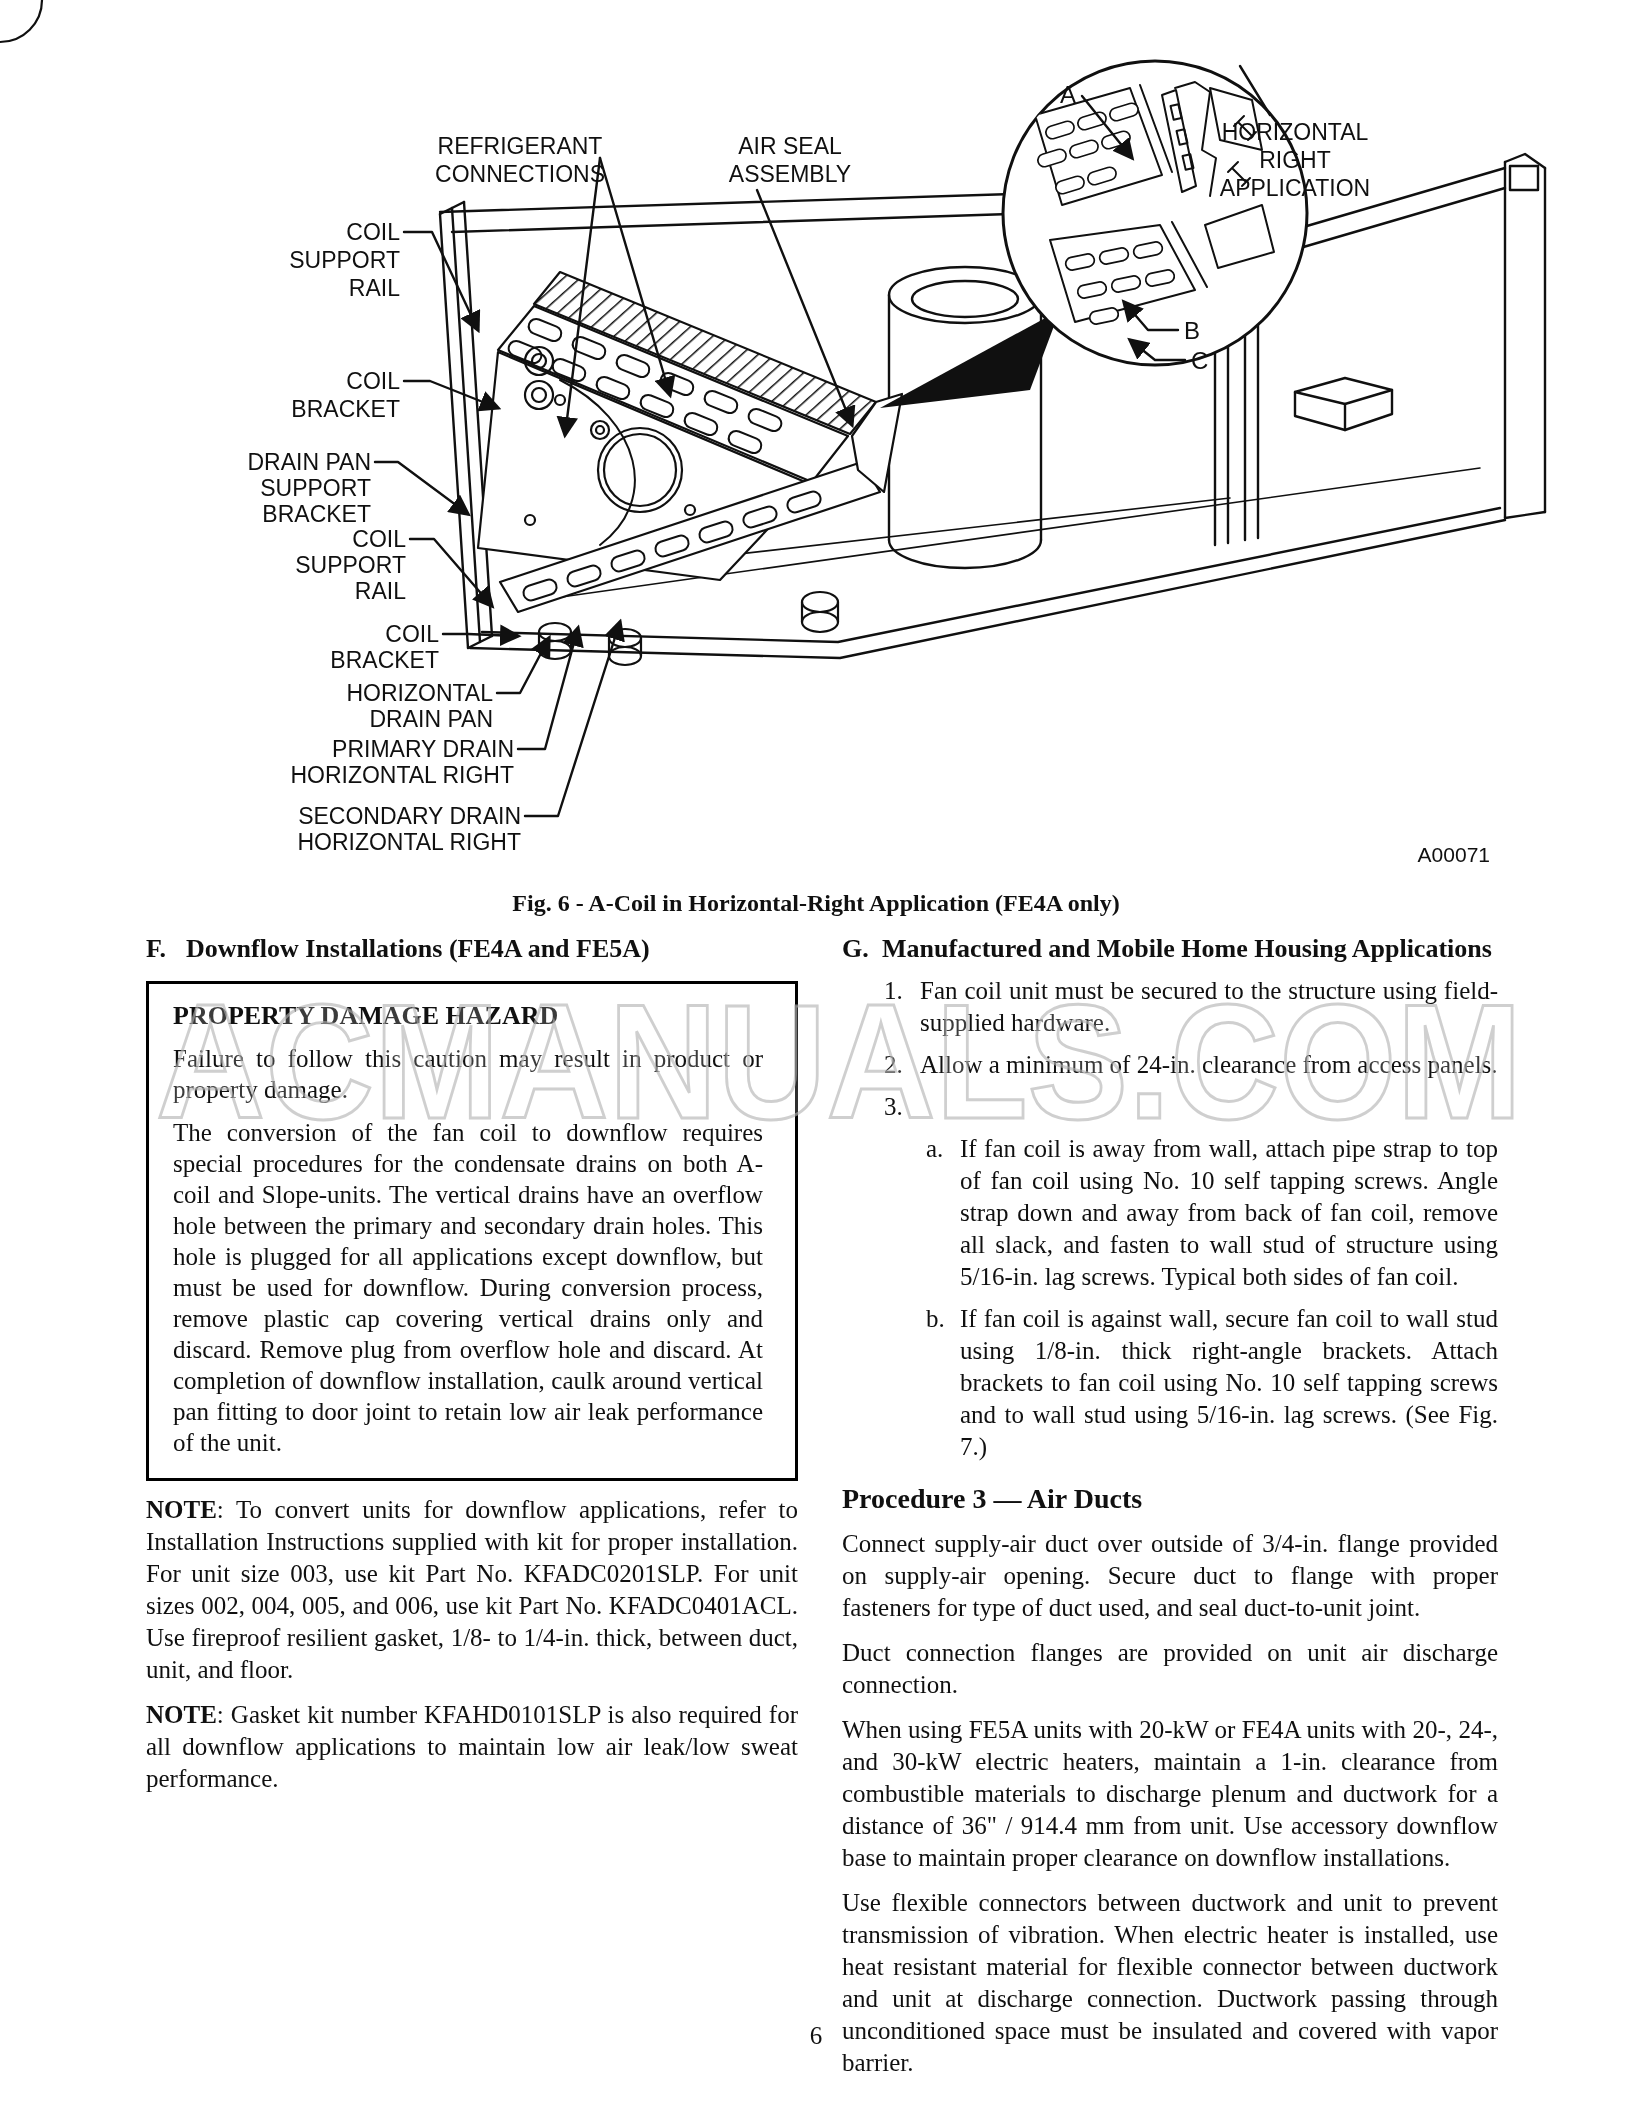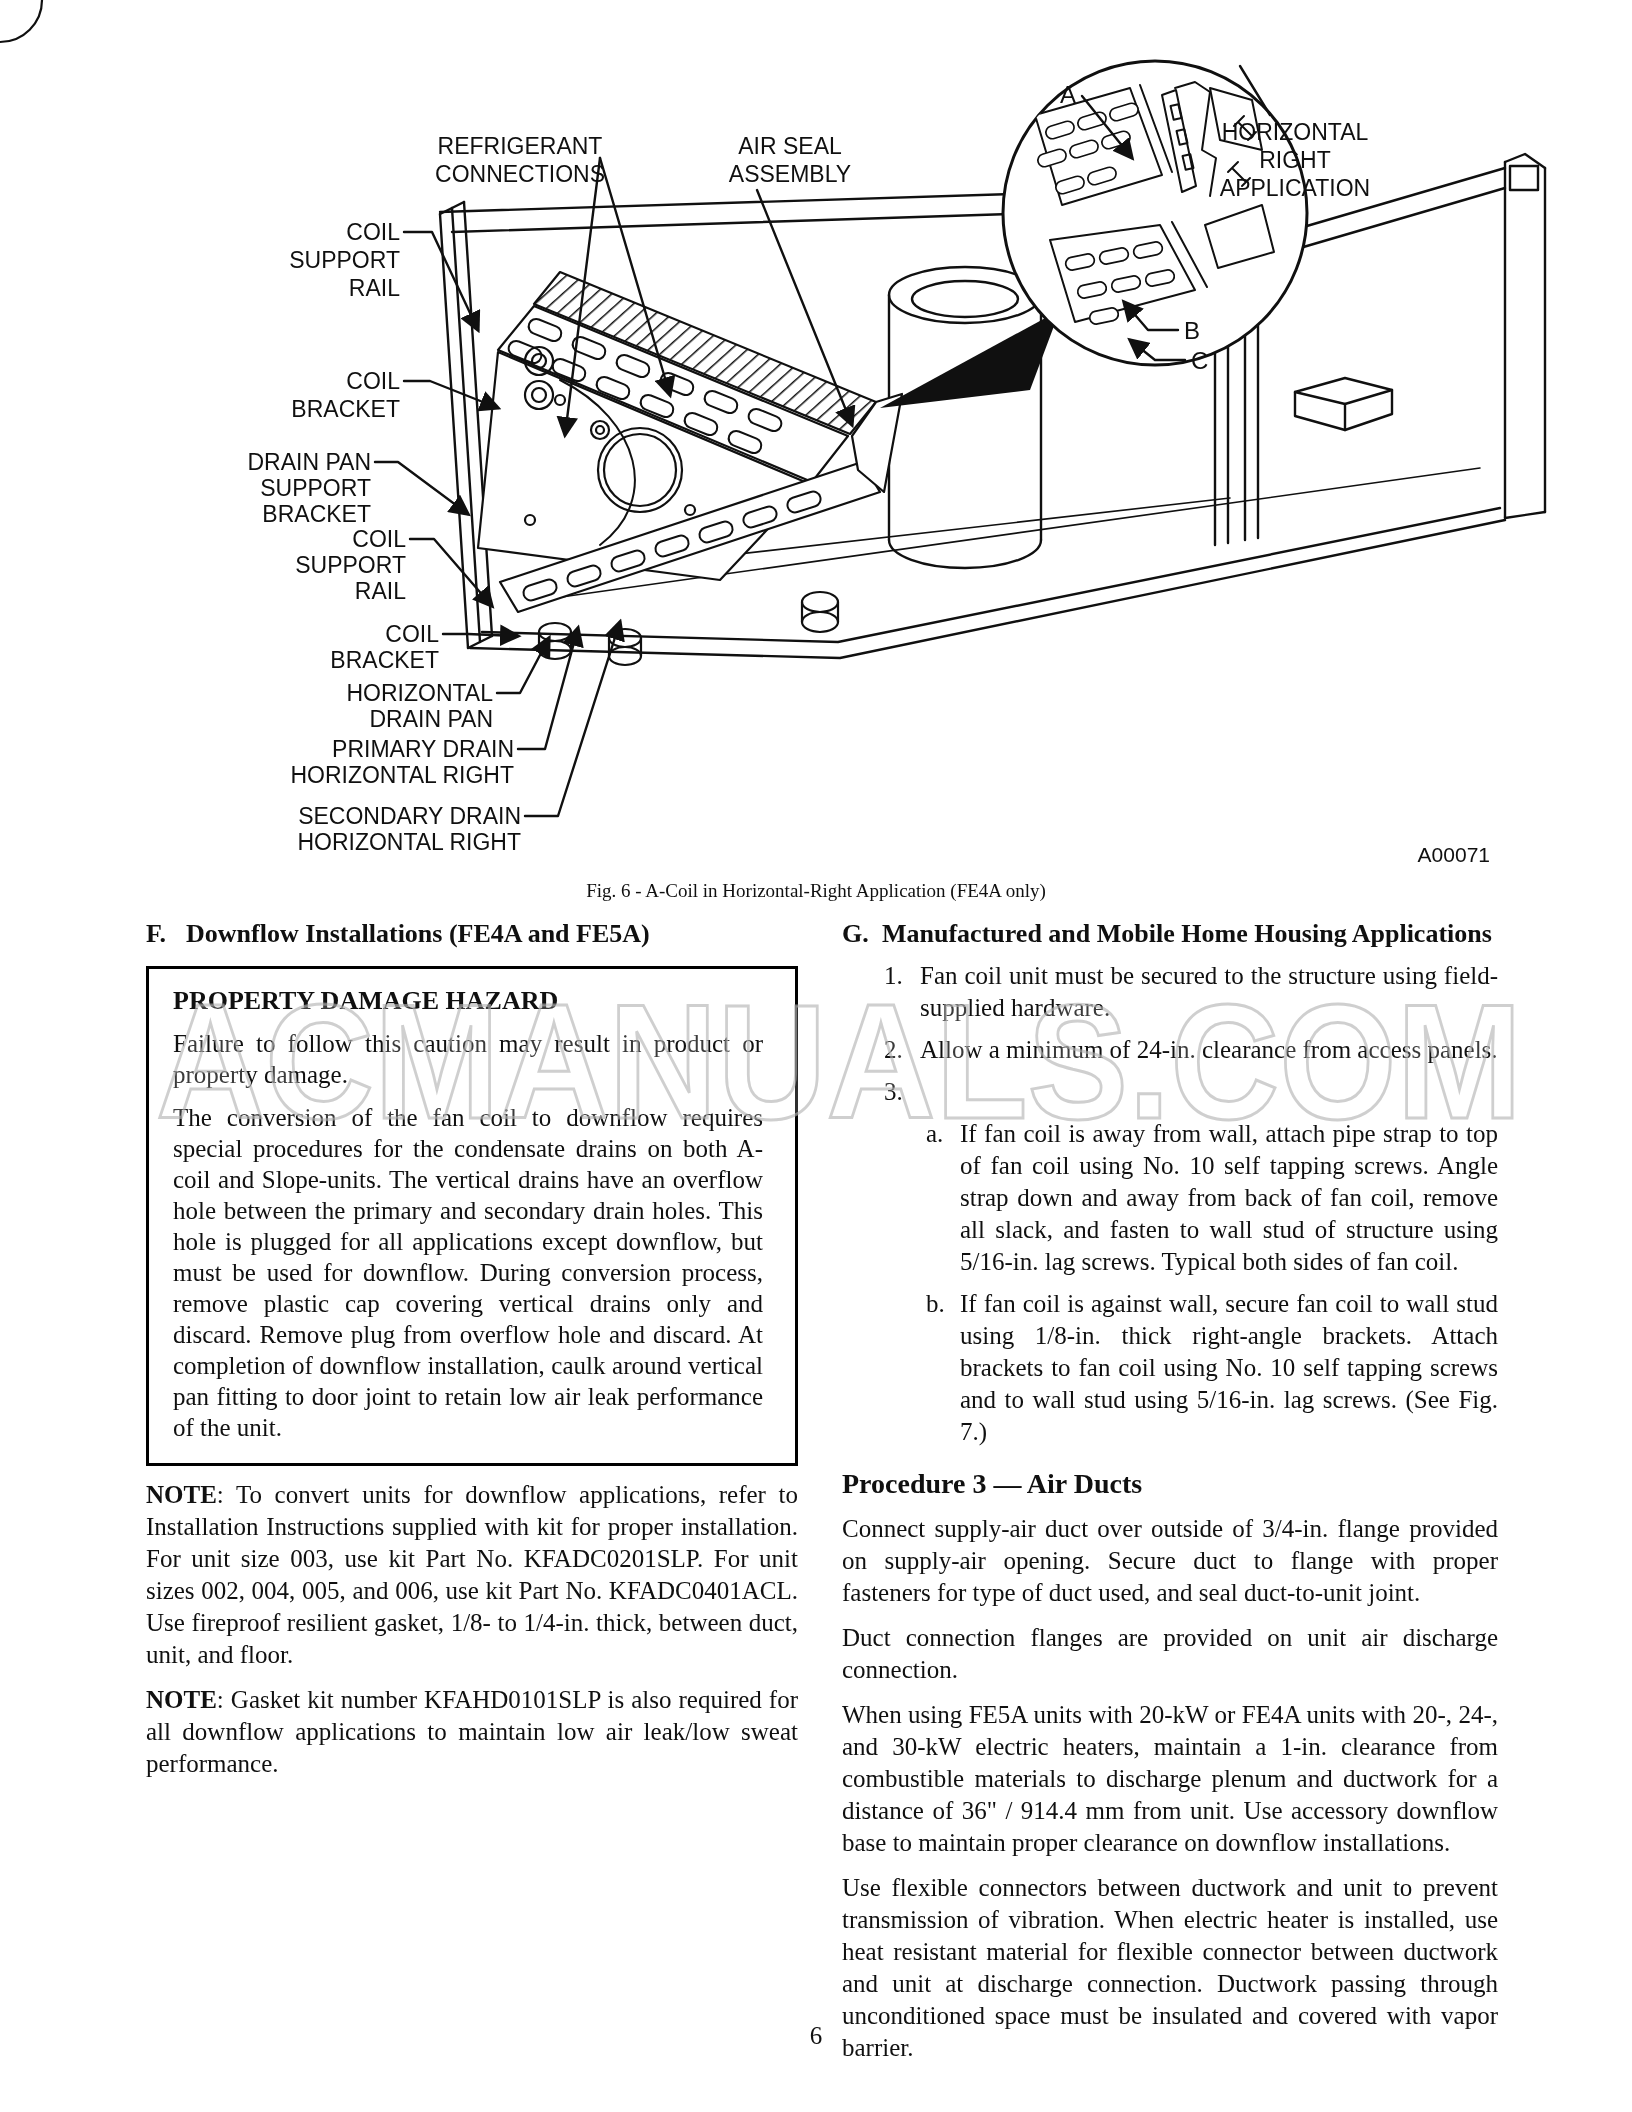--- a/index.html
+++ b/index.html
@@ -5,21 +5,21 @@
   html,body{margin:0;padding:0;background:#888;}
   .page{
     position:relative;width:1632px;height:2112px;background:#ffffff;
     margin:0 auto;overflow:hidden;color:#101010;
     font-family:"Liberation Serif", serif;
   }
   
   .figure-wrap{position:relative;}
   .fig-svg{display:block;}
   .fig-caption{
-    text-align:center;font-weight:normal;font-size:19px;
+    text-align:center;font-weight:bold;font-size:24px;margin-top:10px;
     font-family:"Liberation Serif", serif;
   }
   
   .columns{
     display:flex;gap:44px;padding:16px 134px 0 146px;
     font-size:25px;line-height:32px;
   }
   .col{width:652px;}
   .col-right{flex:1;}
   .just{text-align:justify;}

